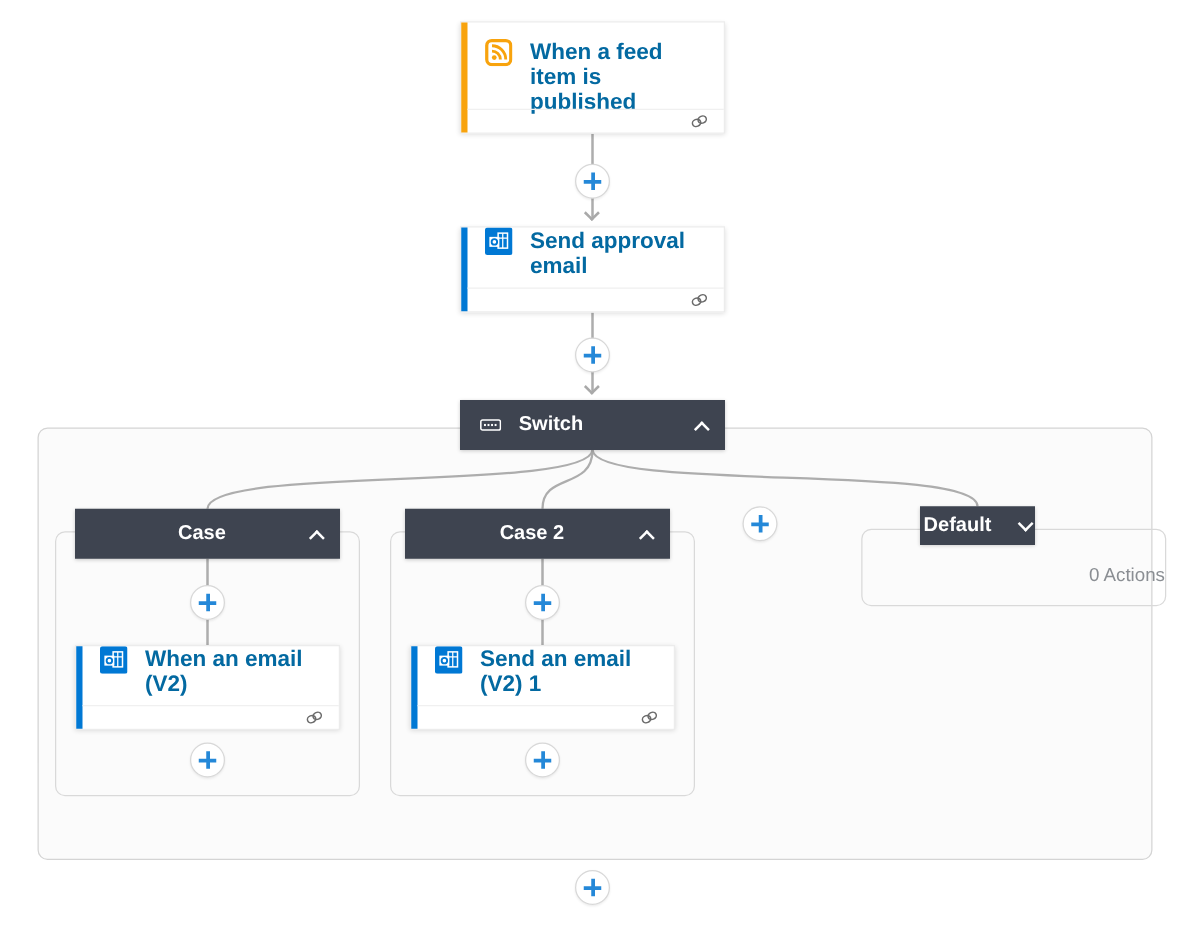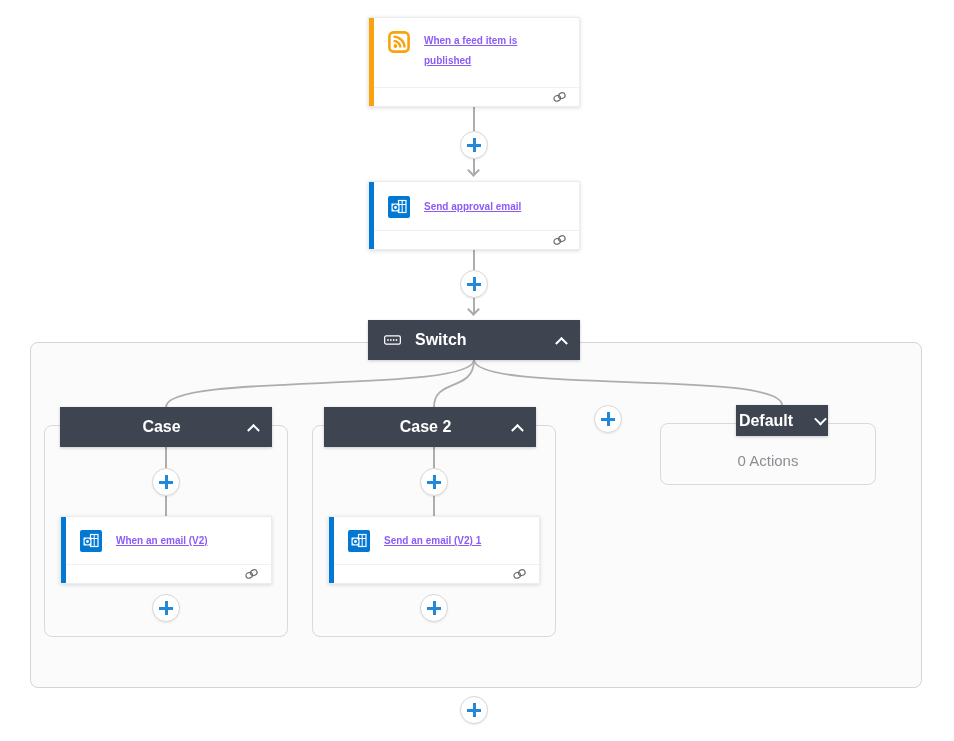--- a/index.html
+++ b/index.html
@@ -6,35 +6,35 @@
   html,body { width:954px; height:741px; background:#ffffff;
     font-family:"Liberation Sans","DejaVu Sans",sans-serif; overflow:hidden; }
   .canvas { position:relative; width:954px; height:741px; }
 
   
   .outer-scope { position:absolute; left:30px; top:342px; width:892px; height:346px;
     background:#fbfbfb; border:1px solid #d4d4d4; border-radius:8px; z-index:0; }
   .branch-box { position:absolute; border:1px solid #d9d9d9; border-radius:8px; z-index:1; }
   .case1-box { left:44px; top:425px; width:244px; height:212px; }
   .case2-box { left:312px; top:425px; width:244px; height:212px; }
-  .default-box { left:660px; top:423px; width:216px; height:62px;
-    display:flex; align-items:center; justify-content:center; padding-top:12px; }
+  .default-box { left:689px; top:423px; width:244px; height:62px;
+    display:flex; align-items:center; justify-content:flex-end; padding-top:12px; }
   .empty-text { color:#8a8e93; font-size:15px; }
 
   
   .curves { position:absolute; left:0; top:0; z-index:2; pointer-events:none; }
 
   
   .card { position:absolute; background:#ffffff; border:1px solid #ececec;
     box-shadow:0 1px 4px rgba(0,0,0,.14); z-index:3; cursor:pointer; }
   .accent { position:absolute; left:0; top:0; bottom:0; width:5px; }
   .accent.orange { background:#F8A30D; }
   .accent.blue { background:#0078D4; }
-  .card-body { display:flex; align-items:center; gap:14px; padding-left:19px; padding-right:14px; }
-  .card-title { font-size:10px; font-weight:600; color:#8b5cf6; line-height:20px;text-decoration:underline; }
+  .card-body { display:flex; gap:14px; padding-left:19px; padding-right:14px; }
+  .card-title { font-size:18px; font-weight:600; color:#0369a1; line-height:20px; }
   .card-footer { position:absolute; left:5px; right:0; bottom:0; height:19px;
     border-top:1px solid #f0f0f0; display:flex; align-items:center;
     justify-content:flex-end; padding-right:12px; }
 
   .trigger-card { left:368px; top:17px; width:212px; height:90px; }
   .trigger-card .card-body { align-items:flex-start; padding-top:13px; }
   .approval-card { left:368px; top:181px; width:212px; height:69px; }
   .approval-card .card-body { height:49px; }
   .case1-card { left:60px; top:516px; width:212px; height:68px; }
   .case2-card { left:328px; top:516px; width:212px; height:68px; }

